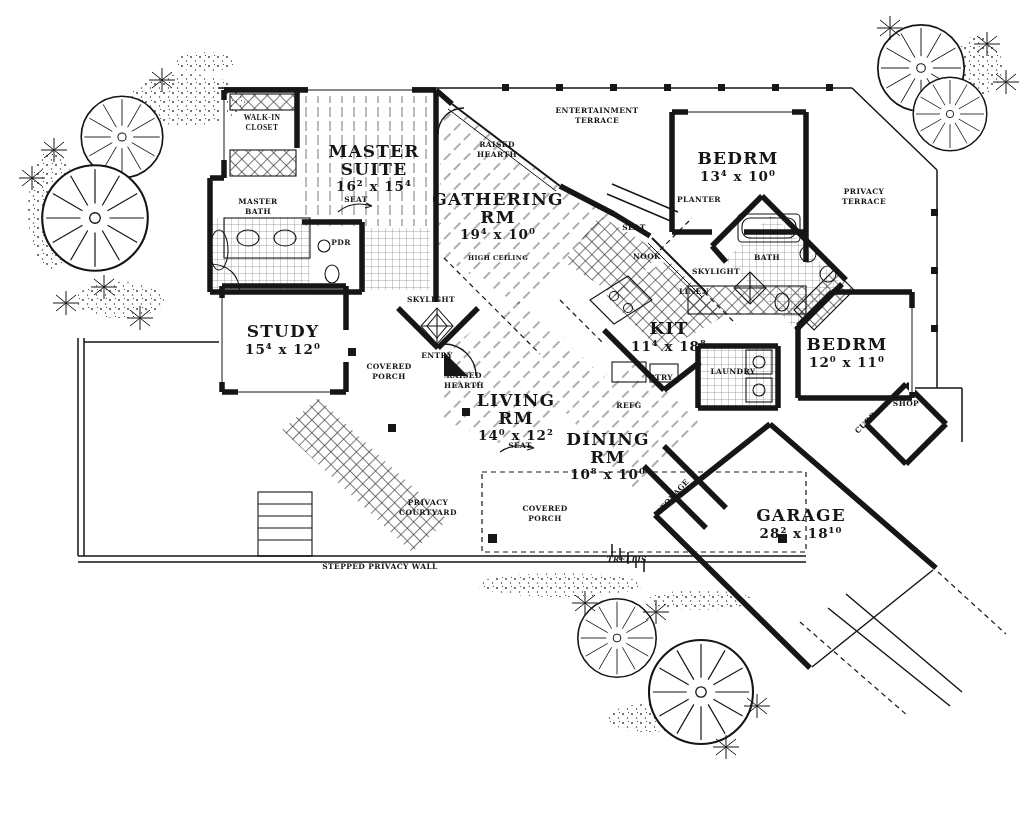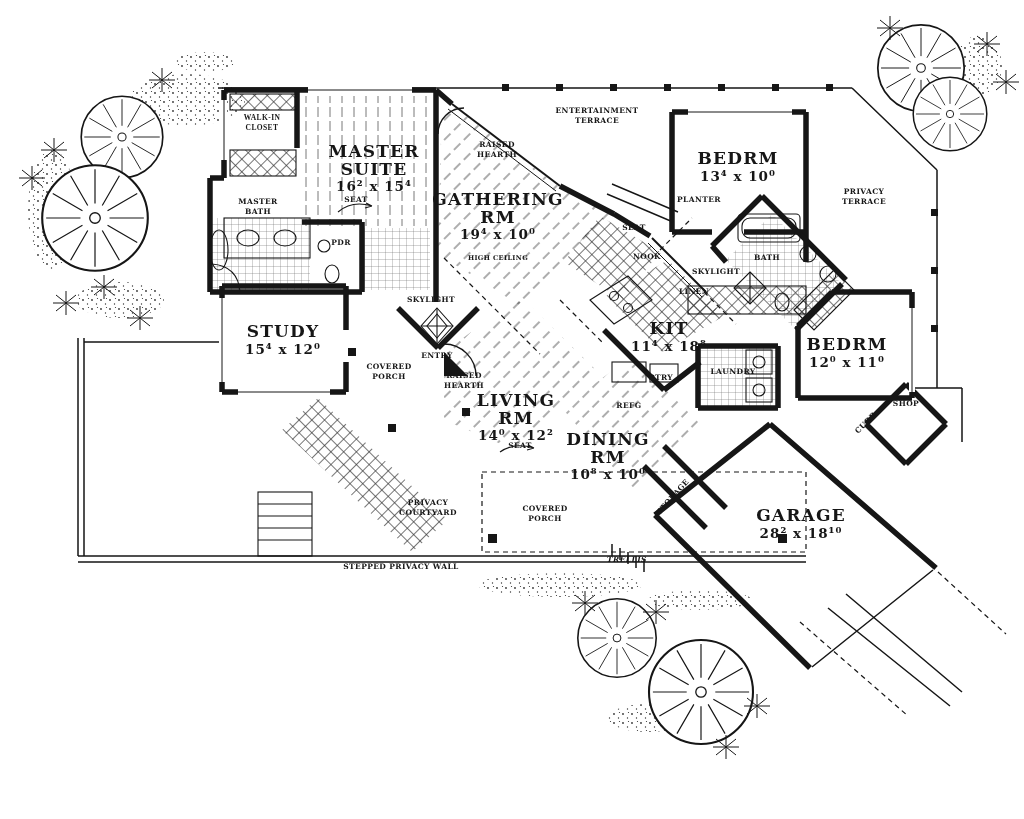--- a/index.html
+++ b/index.html
@@ -330,21 +330,21 @@
         <div class="an-line">PRIVACY</div>
         <div class="an-line">COURTYARD</div>
       </div>
       <div class="anno" style="left: 545px; top: 514px;">
         <div class="an-line">COVERED</div>
         <div class="an-line">PORCH</div>
       </div>
       <div class="anno" style="left: 627px; top: 560px; font-style: italic;">
         <div class="an-line">TRELLIS</div>
       </div>
-      <div class="anno" style="left: 401px; top: 567px; text-align: right;">
+      <div class="anno" style="left: 380px; top: 567px; text-align: right;">
         <div class="an-line">STEPPED PRIVACY WALL</div>
       </div>
       <div class="anno" style="left: 356px; top: 200px;">
         <div class="an-line">SEAT</div>
       </div>
       <div class="anno" style="left: 520px; top: 446px;">
         <div class="an-line">SEAT</div>
       </div>
     </div>
 

